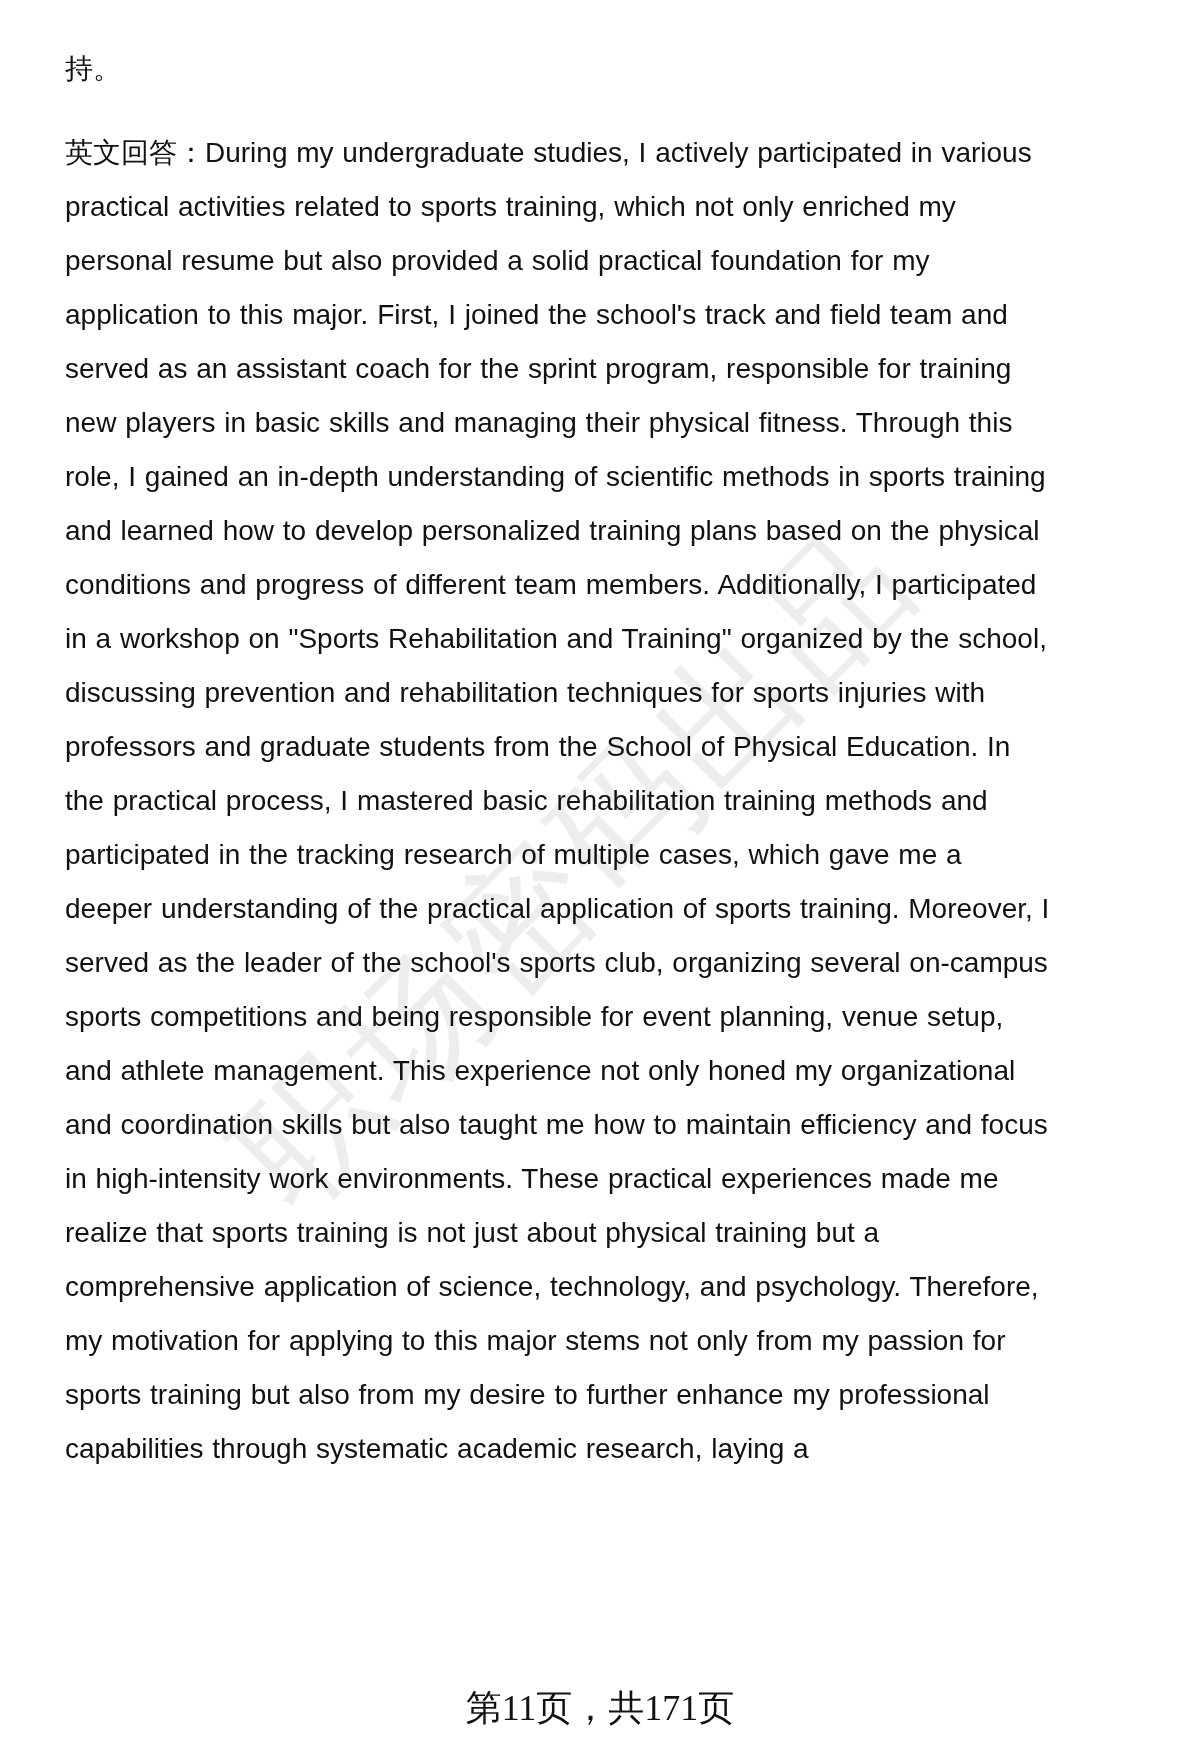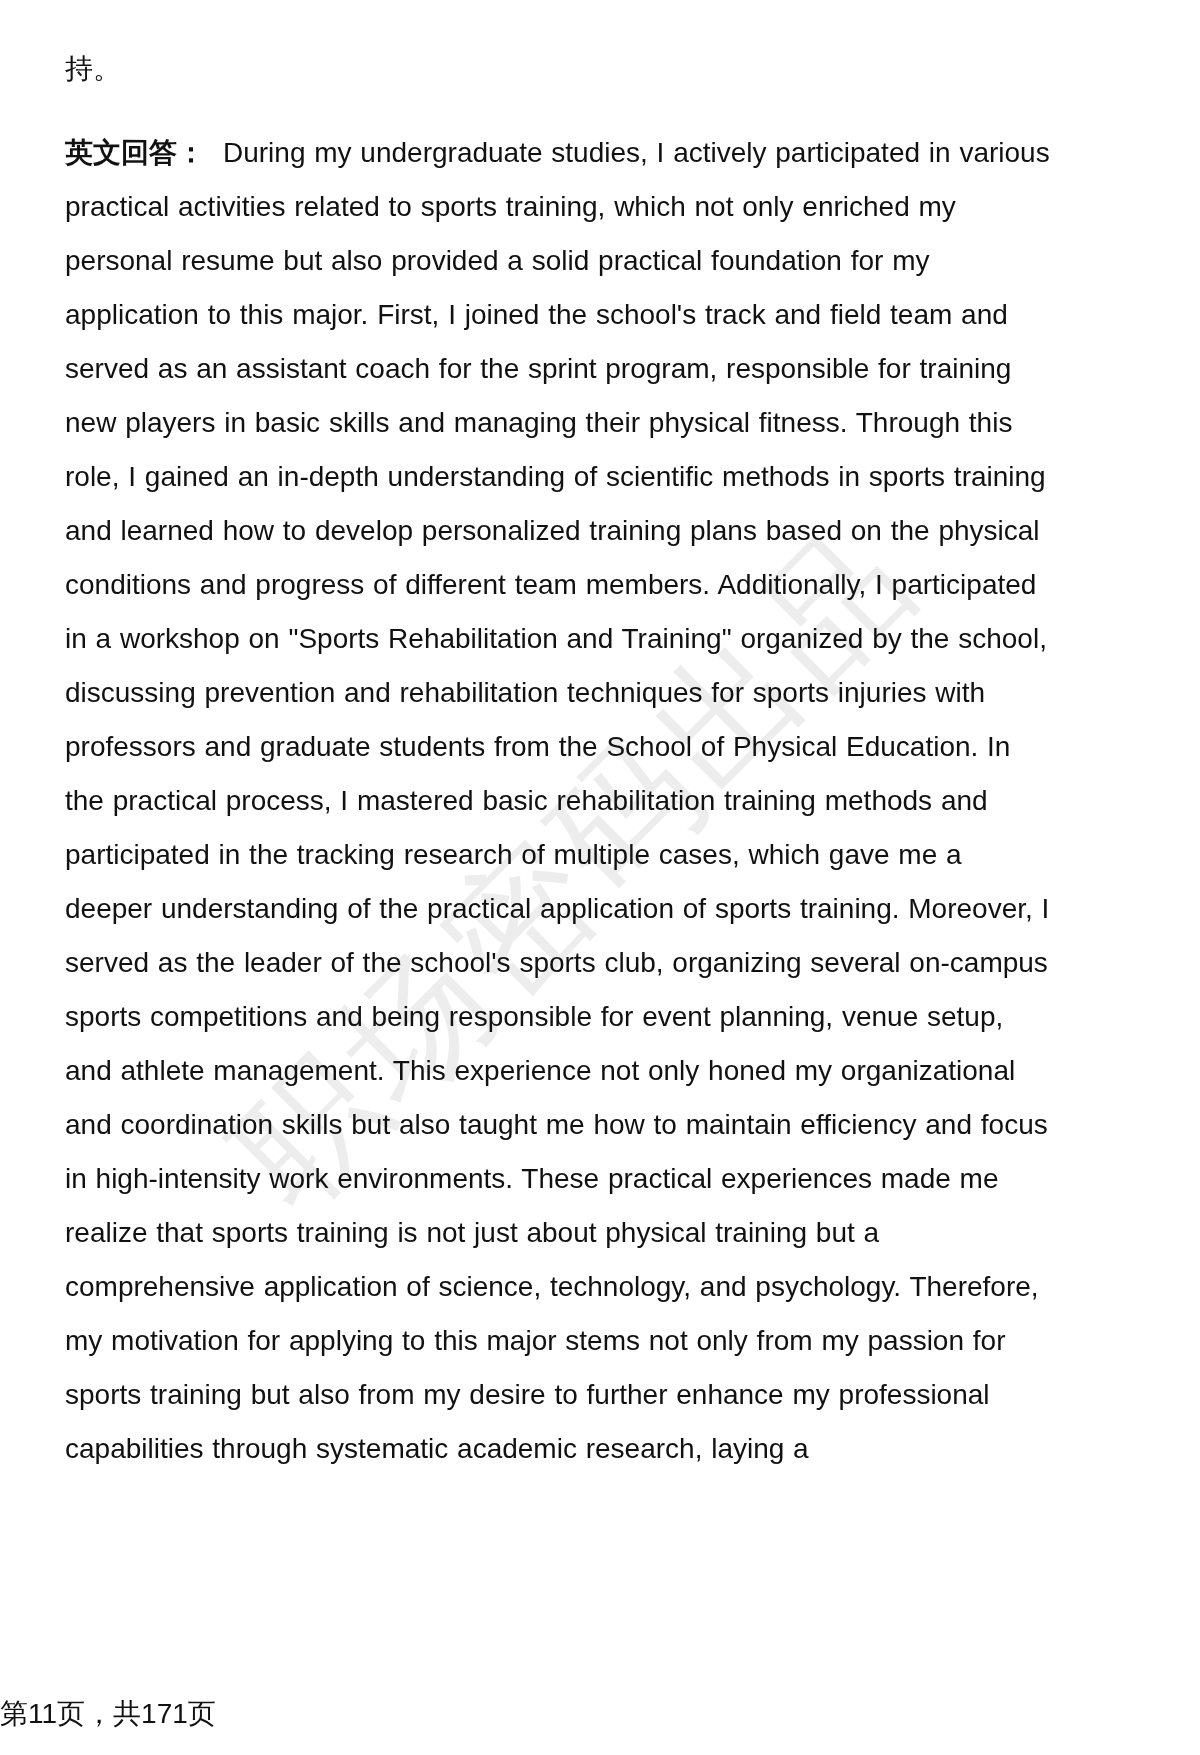--- a/index.html
+++ b/index.html
@@ -25,23 +25,22 @@
     text-align: left;
     word-spacing: 1px;
   }
   .para.lead {
     margin-bottom: 30px;
   }
   .para.body-text {
     max-width: 985px;
   }
   .answer-label {
-    margin-right: 18px;
+    margin-right: 0;
     white-space: nowrap;
-    font-weight: bold;
   }
   .watermark {
     position: absolute;
     top: 50%;
     left: 48%;
     transform: translate(-50%, -56%) rotate(-45deg);
     font-size: 140px;
     letter-spacing: 8px;
     color: rgba(0, 0, 0, 0.07);
     white-space: nowrap;
@@ -51,24 +50,25 @@
   }
   .content-layer {
     position: relative;
     z-index: 1;
   }
   .footer {
     position: absolute;
     left: 0;
     right: 0;
     bottom: 22px;
-    text-align: left;
-    font-size: 28px;
+    text-align: center;
+    font-size: 36px;
     color: #111111;
     z-index: 1;
+    font-family: Liberation Serif, serif;
   }
 </style>
 </head>
 <body>
 
 <div class="page">
 
   <div class="watermark">职场密码出品</div>
 
   <div class="content-layer">

